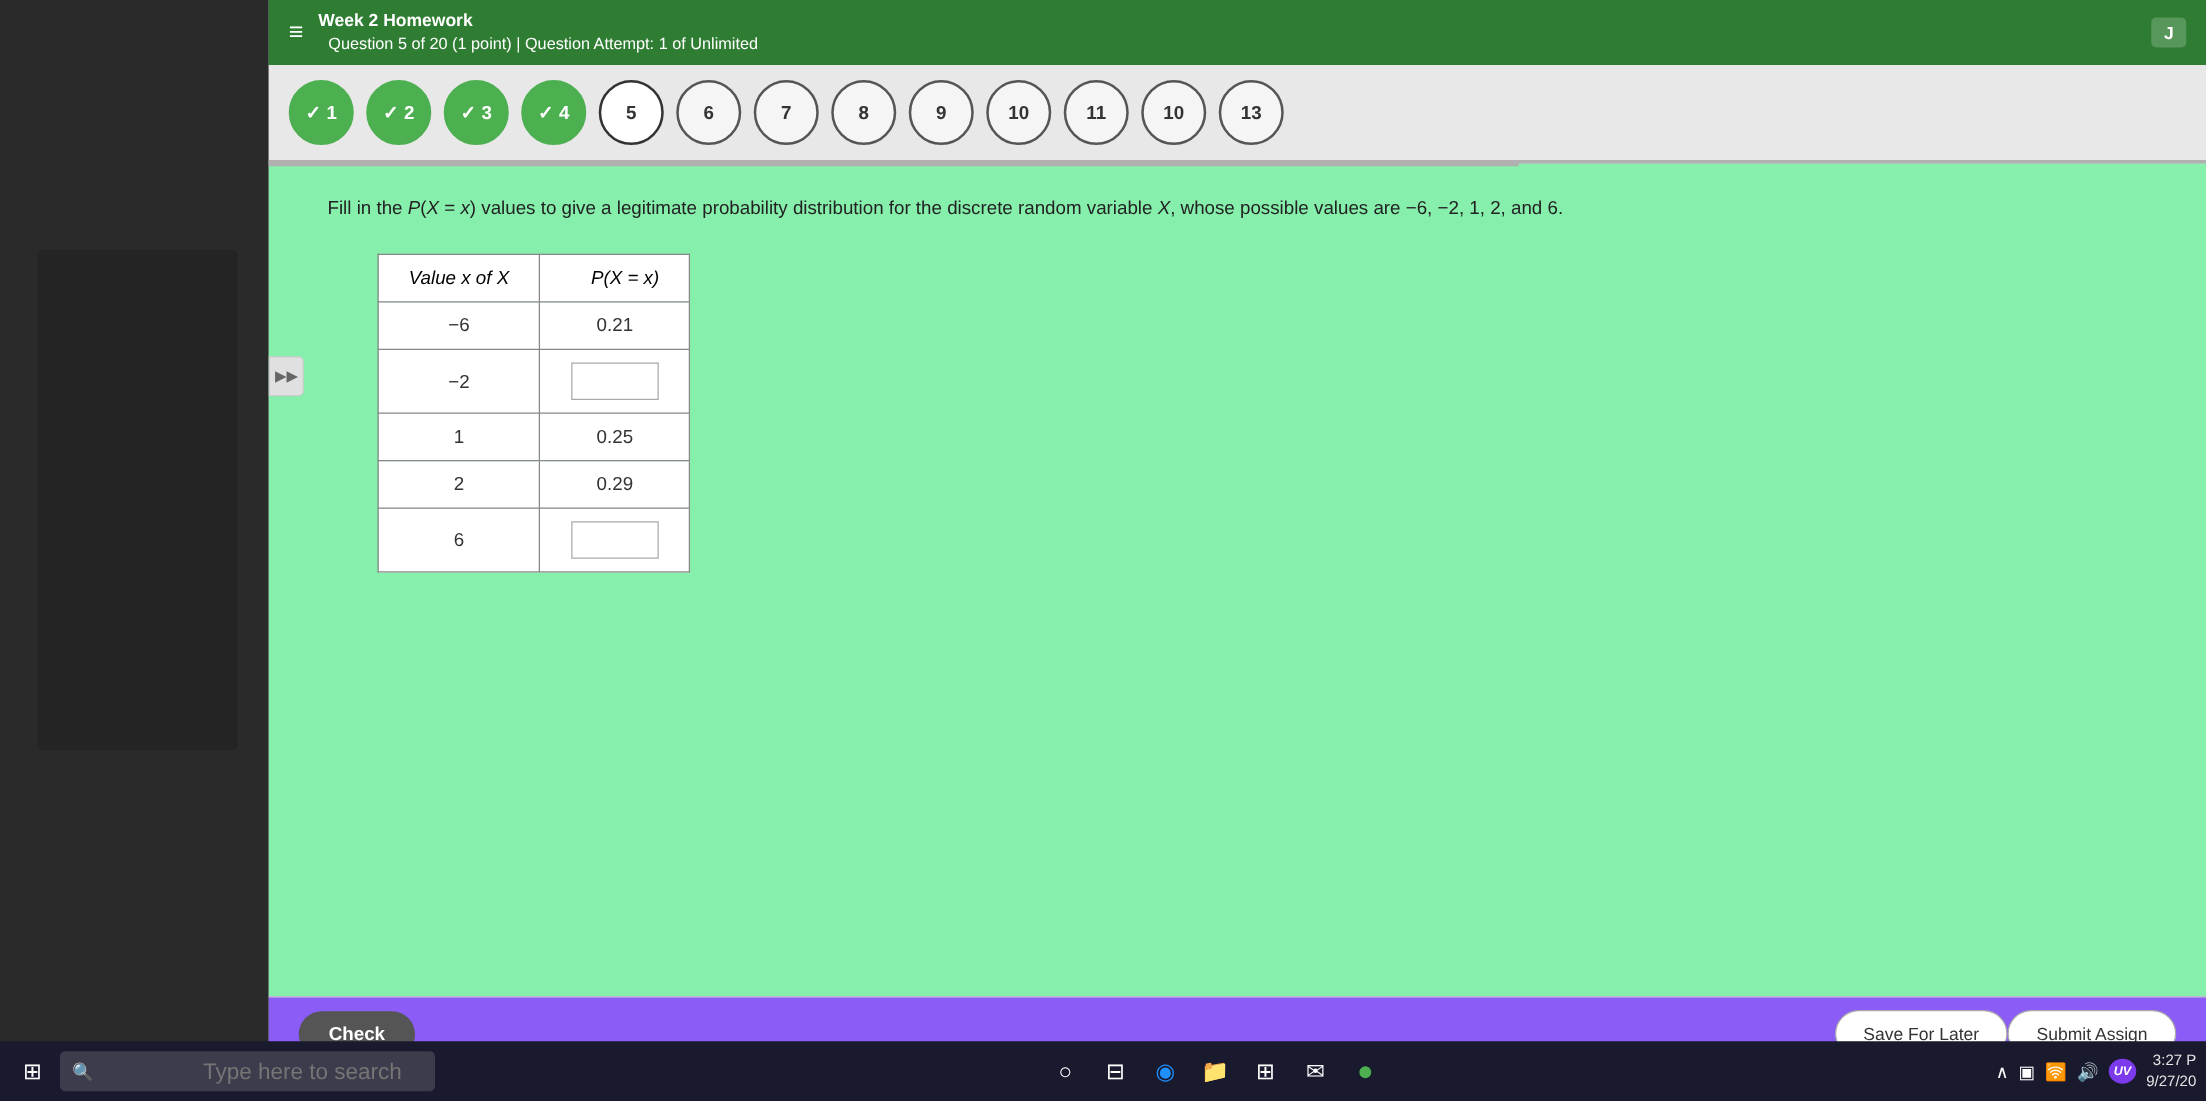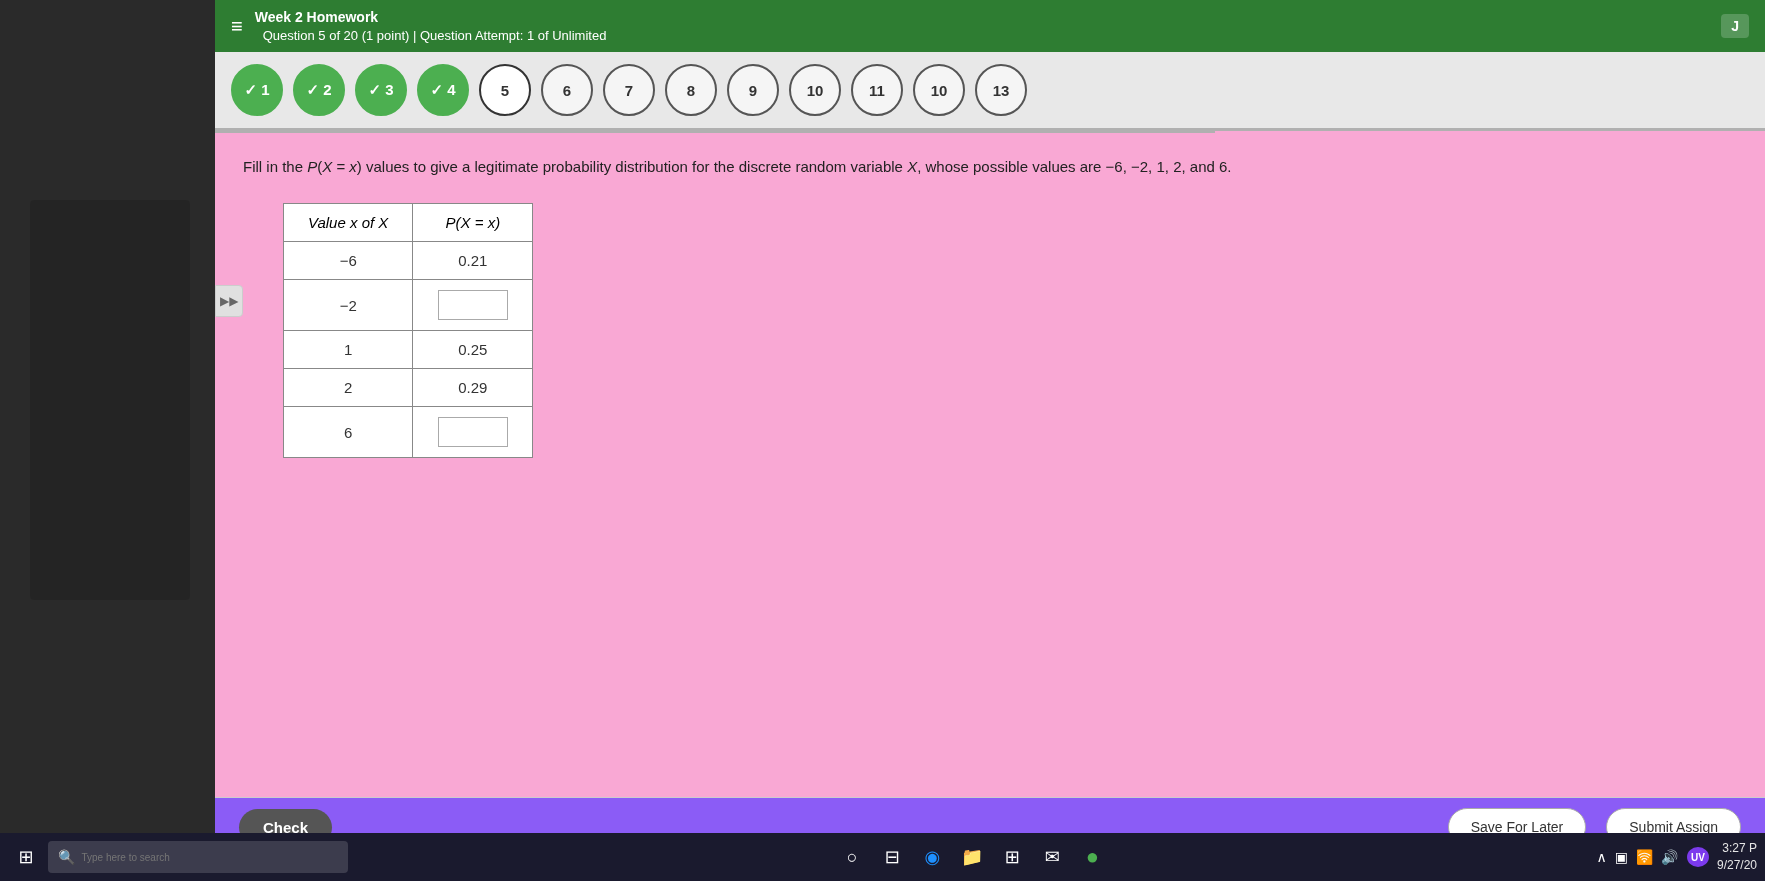--- a/index.html
+++ b/index.html
@@ -113,22 +113,22 @@
     .nav-btn.current {
       background: white;
       border-color: #333;
       border-width: 2px;
       color: #333;
     }
 
     
     .content-area {
       flex: 1;
-      background: #f9a8d4;
-      padding: 24px 28px;
+      background: #86efac;
+      padding: 24px 47px;
       overflow-y: auto;
     }
 
     .problem-text {
       font-size: 15px;
       color: #222;
       line-height: 1.6;
       margin-bottom: 24px;
     }
 
@@ -144,20 +144,21 @@
       padding: 10px 24px;
       text-align: center;
       font-size: 15px;
       min-width: 120px;
     }
 
     .prob-table th {
       background: white;
       font-weight: 500;
       font-style: italic;
+      text-align: right;
     }
 
     .prob-table td {
       background: white;
       color: #333;
     }
 
     .input-cell {
       background: white;
     }
@@ -188,21 +189,21 @@
       border: none;
       border-radius: 20px;
       padding: 10px 24px;
       font-size: 15px;
       font-weight: 600;
       cursor: pointer;
     }
 
     .right-buttons {
       display: flex;
-      gap: 20px;
+      gap: 0;
     }
 
     .save-btn, .submit-btn {
       background: white;
       color: #333;
       border: 1px solid #aaa;
       border-radius: 20px;
       padding: 10px 22px;
       font-size: 14px;
       cursor: pointer;
@@ -255,23 +256,24 @@
       font-size: 13px;
       display: flex;
       align-items: center;
       gap: 6px;
     }
 
     .taskbar-search-input {
       background: transparent;
       border: none;
       color: #ccc;
-      font-size: 10px;
+      font-size: 18px;
       outline: none;
       width: 240px;
+      text-align: right;
     }
 
     .taskbar-center {
       flex: 1;
       display: flex;
       align-items: center;
       justify-content: center;
       gap: 4px;
     }
 
@@ -299,20 +301,21 @@
       background: #7c3aed;
       color: white;
       border-radius: 50%;
       width: 22px;
       height: 20px;
       display: flex;
       align-items: center;
       justify-content: center;
       font-size: 10px;
       font-weight: 700;
+      font-style: italic;
     }
 
     .time-display {
       text-align: right;
       font-size: 12px;
       color: #e5e5e5;
       line-height: 1.4;
     }
 
     

